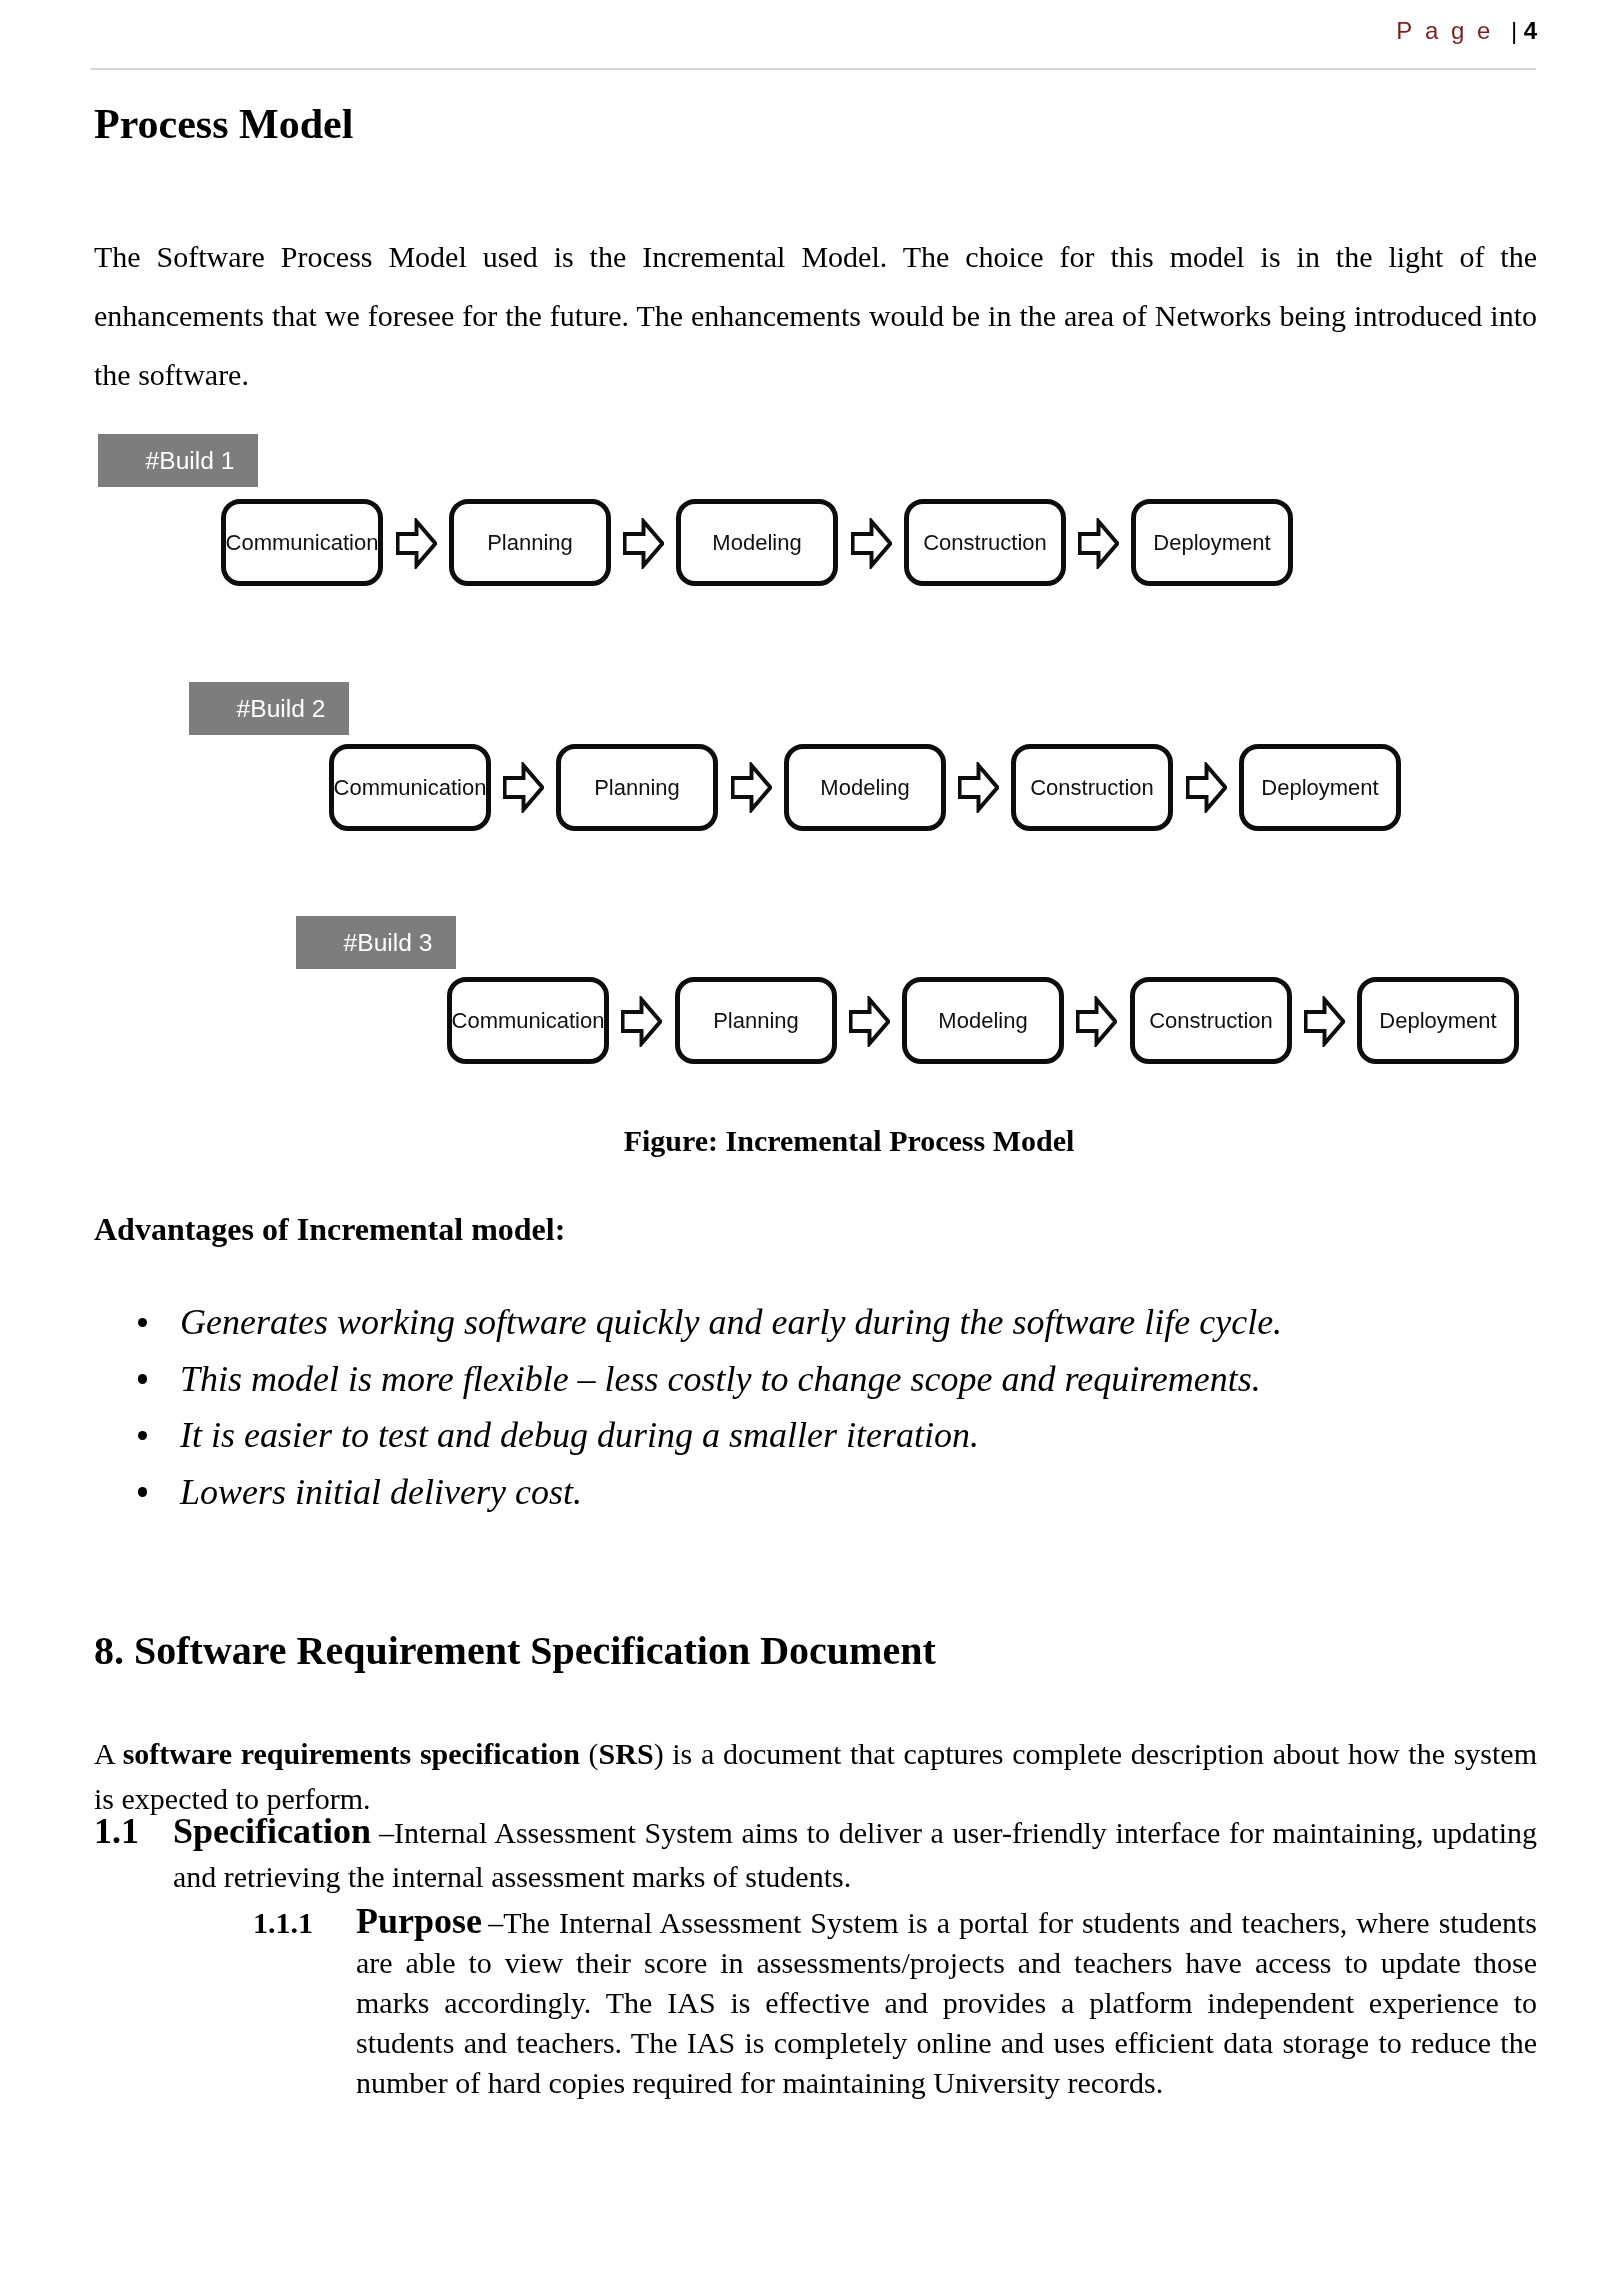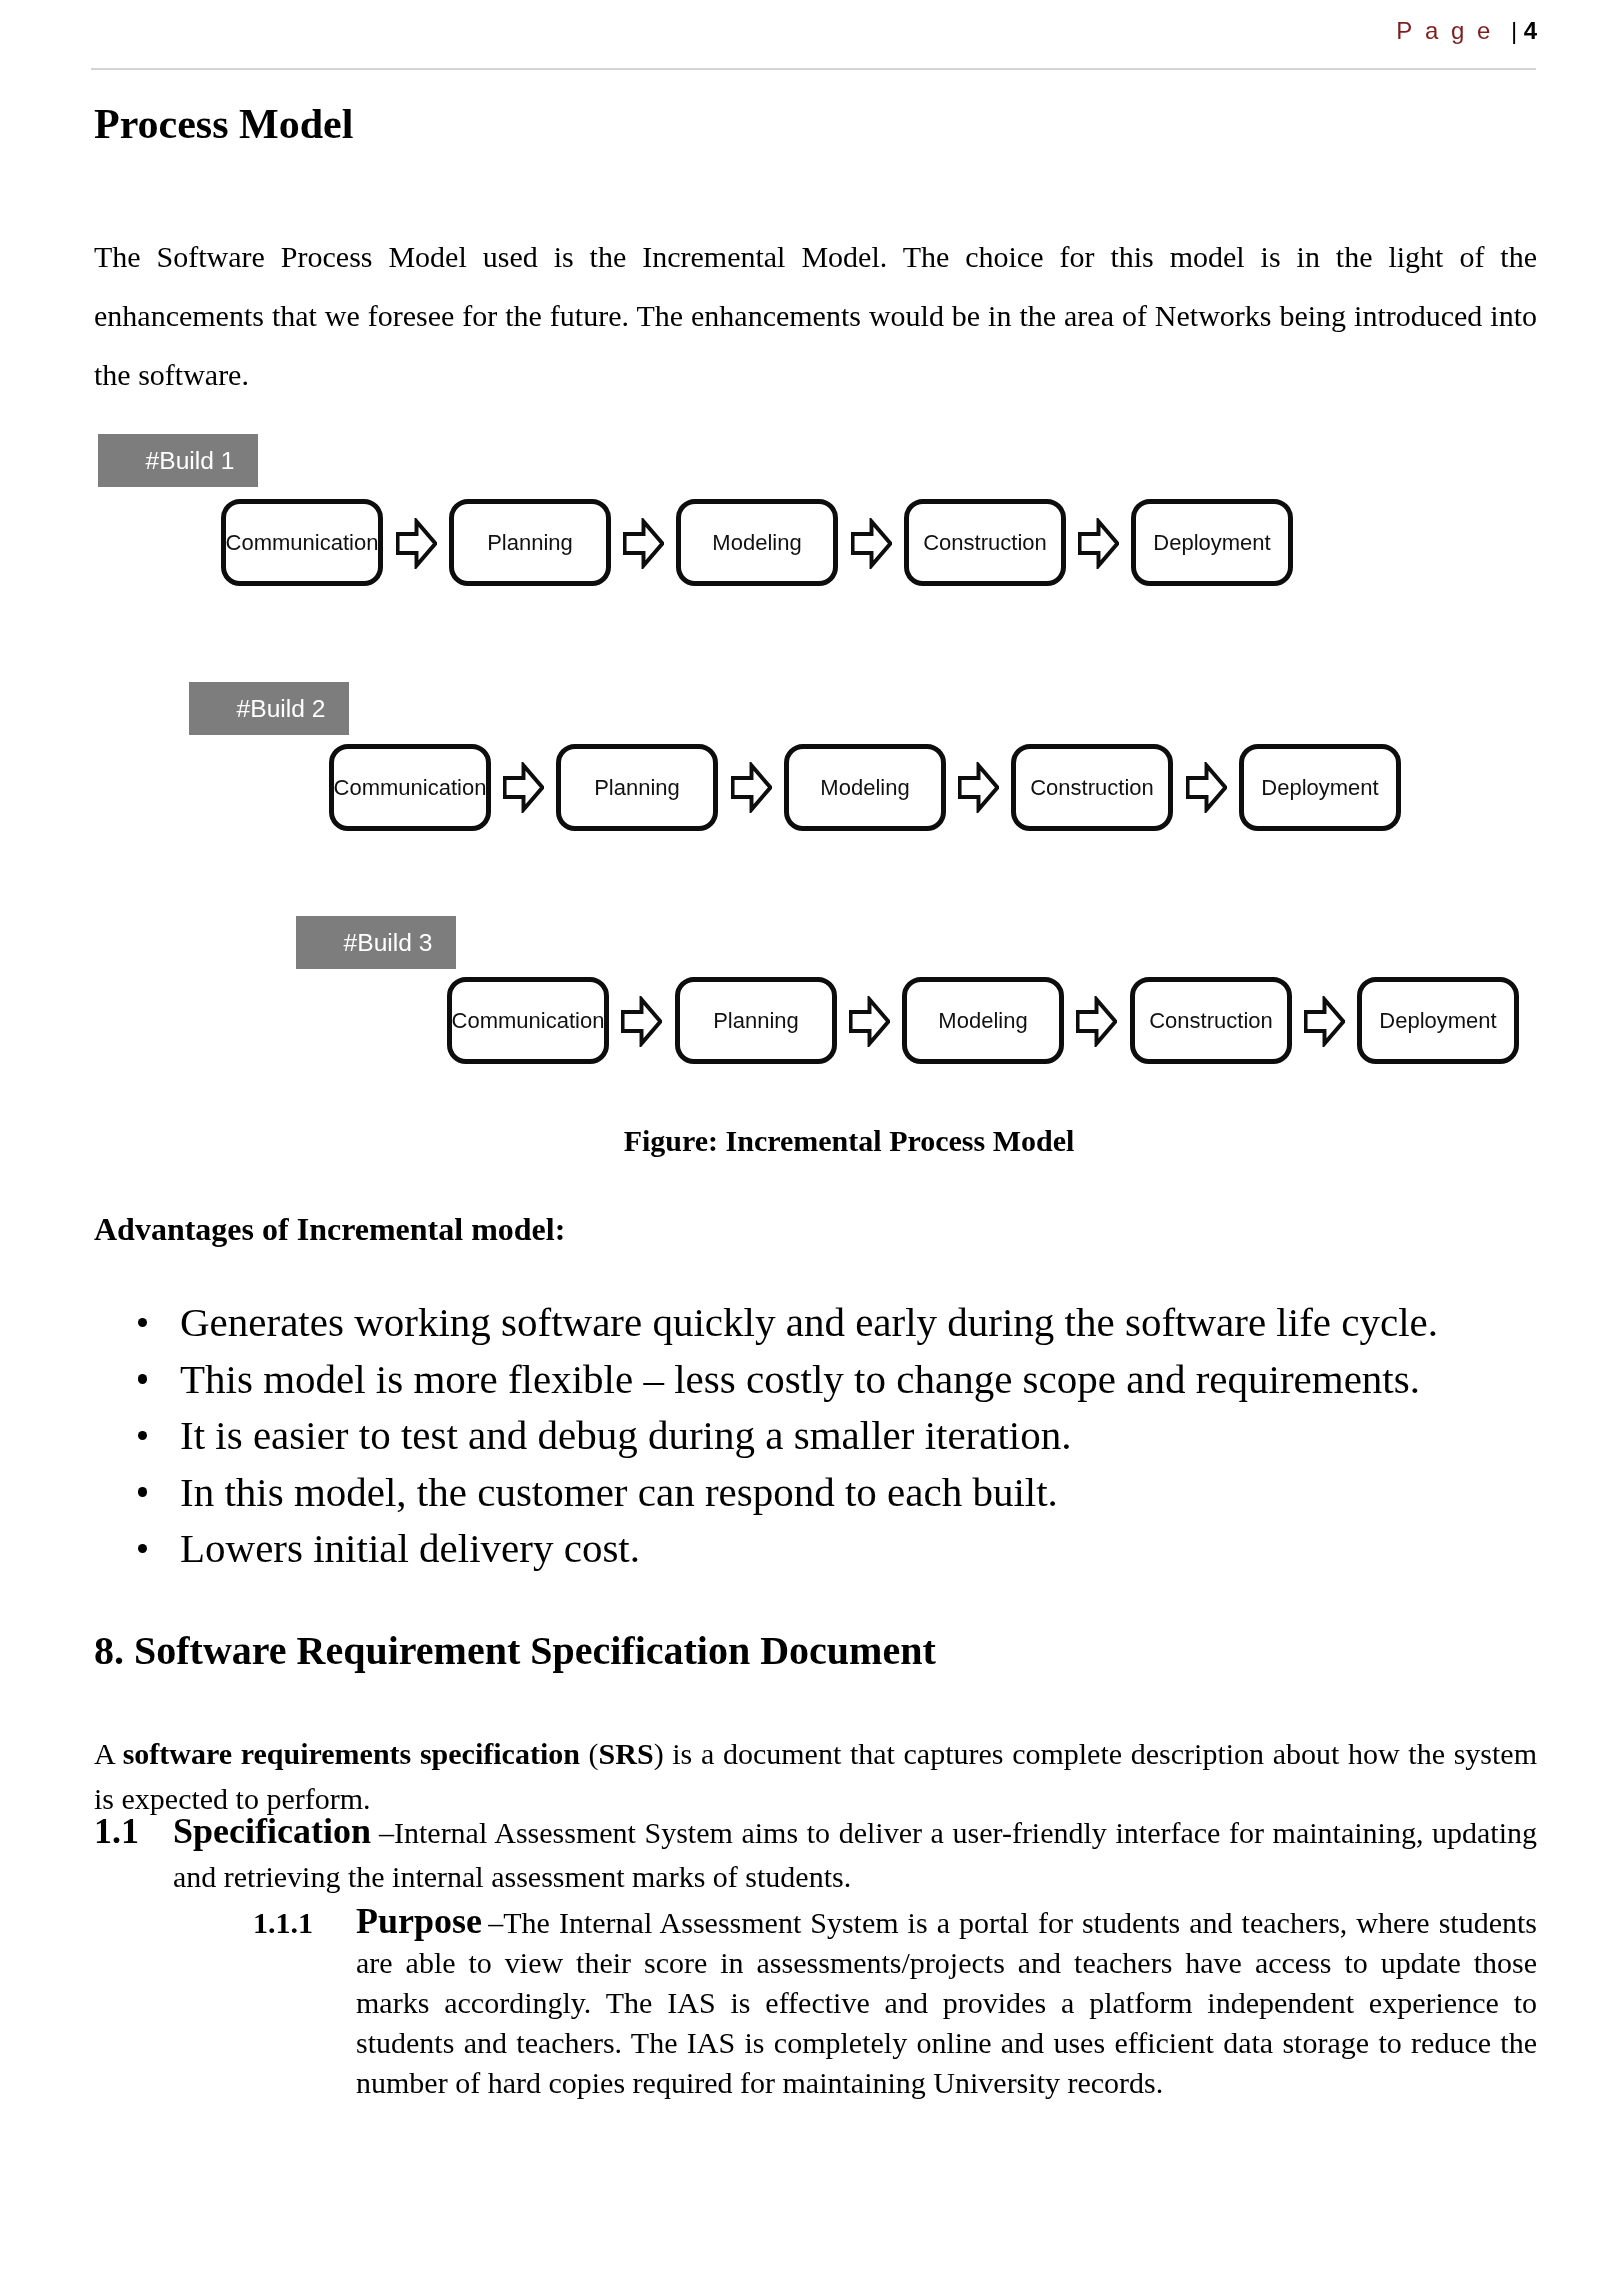--- a/index.html
+++ b/index.html
@@ -41,21 +41,21 @@
   .parrow{position:absolute;width:41px;height:51px;}
   .parrow polygon{fill:#fff;stroke:var(--box-border,#0d0d0d);stroke-width:5;stroke-linejoin:miter;}
   #figure-caption{
     top:1124px;left:0;width:100%;box-sizing:border-box;padding-left:75px;
     text-align:center;font-size:30px;font-weight:700;
   }
 
   
   #advantages-heading{top:1211px;left:94px;font-size:32px;font-weight:700;}
   #advantages-list{top:1304px;left:136px;width:1363px;list-style:none;margin:0;padding:0;}
-  #advantages-list li{position:relative;padding-left:44px;font-size:41px;line-height:36px;margin-bottom:20.6px;}
+  #advantages-list li{position:relative;padding-left:44px;font-size:36px;line-height:36px;margin-bottom:20.6px;font-style:italic;}
   #advantages-list .dot{position:absolute;left:1.6px;top:13.5px;width:9.5px;height:9.5px;background:#000;border-radius:50%;}
 
   
   #srs-heading{top:1627px;left:94px;font-size:40px;font-weight:700;}
   #srs-paragraph{top:1701px;left:94px;width:1443px;font-size:30px;line-height:45px;text-align:justify;}
   #srs-paragraph b{font-weight:700;}
 
   
   #intro-section{top:1809px;left:94px;width:1443px;box-sizing:border-box;padding-left:79px;
     font-size:30px;line-height:44px;text-align:justify;}
@@ -137,21 +137,20 @@
     <div class="pbox" style="left: 1357px; top: 977px;">Deployment</div>
   </div>
 
 <div class="abs" id="figure-caption">Figure: Incremental Process Model</div>
 
 <div class="abs" id="advantages-heading">Advantages of Incremental model:</div>
 <ul class="abs" id="advantages-list">
     <li><span class="dot"></span><span class="li-text">Generates working software quickly and early during the software life cycle.</span></li>
     <li><span class="dot"></span><span class="li-text">This model is more flexible – less costly to change scope and requirements.</span></li>
     <li><span class="dot"></span><span class="li-text">It is easier to test and debug during a smaller iteration.</span></li>
-    <li><span class="dot"></span><span class="li-text">In this model, the customer can respond to each built.</span></li>
     <li><span class="dot"></span><span class="li-text">Lowers initial delivery cost.</span></li>
   </ul>
 
 <div class="abs" id="srs-heading">8. Software Requirement Specification Document</div>
 <p class="abs" id="srs-paragraph"><span>A </span><b>software requirements specification</b><span> (</span><b>SRS</b><span>) is a document that captures complete description about how the system is expected to perform.</span></p>
 
 <div class="abs" id="intro-section">
   <span class="sec-num">1.1</span><span class="sec-head">Specification</span><span>–Internal Assessment System aims to deliver a user-friendly interface for maintaining, updating and retrieving the internal assessment marks of students.</span>
 </div>
 

